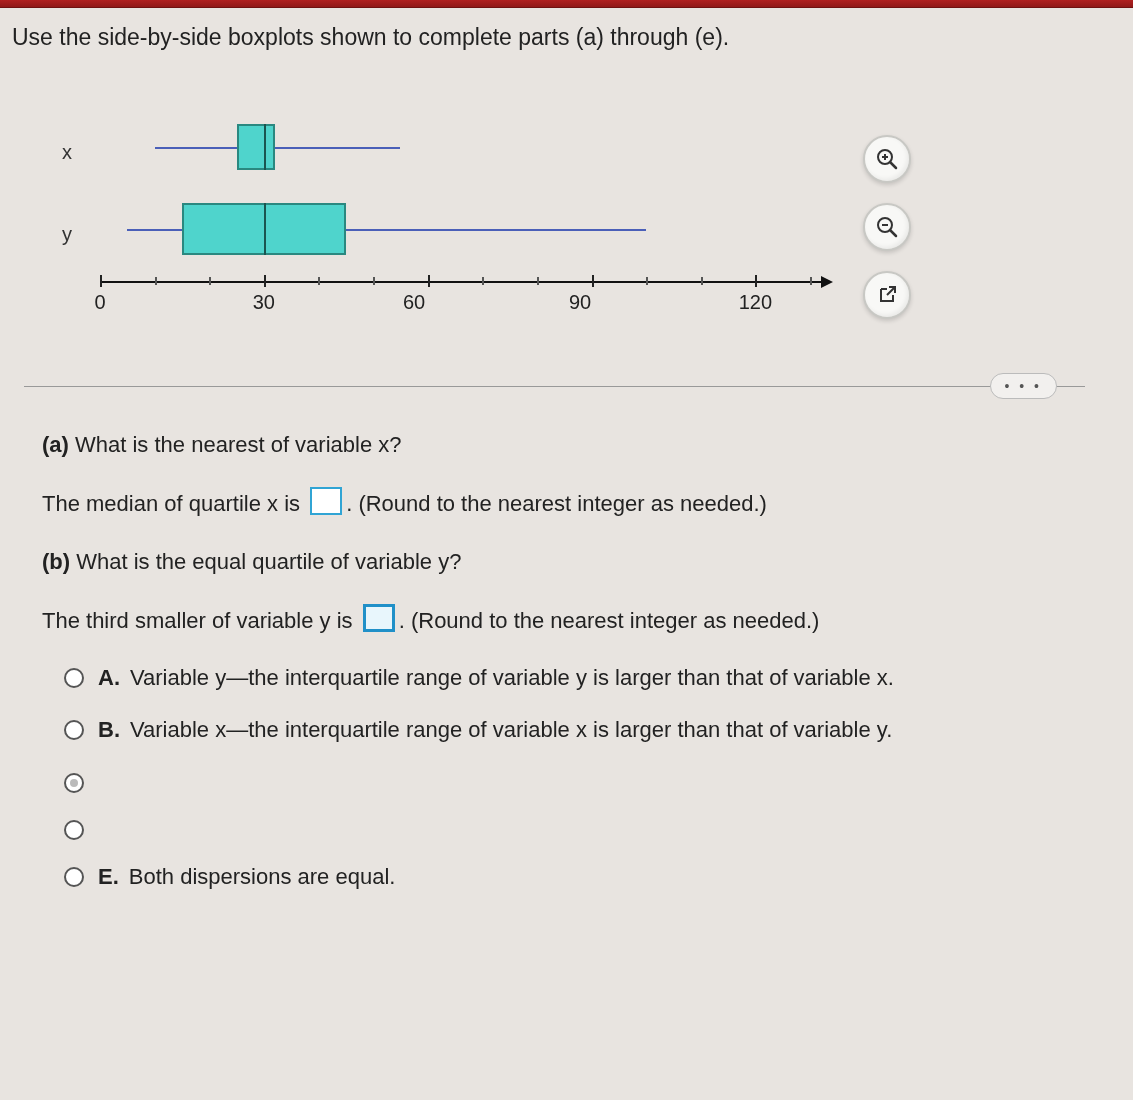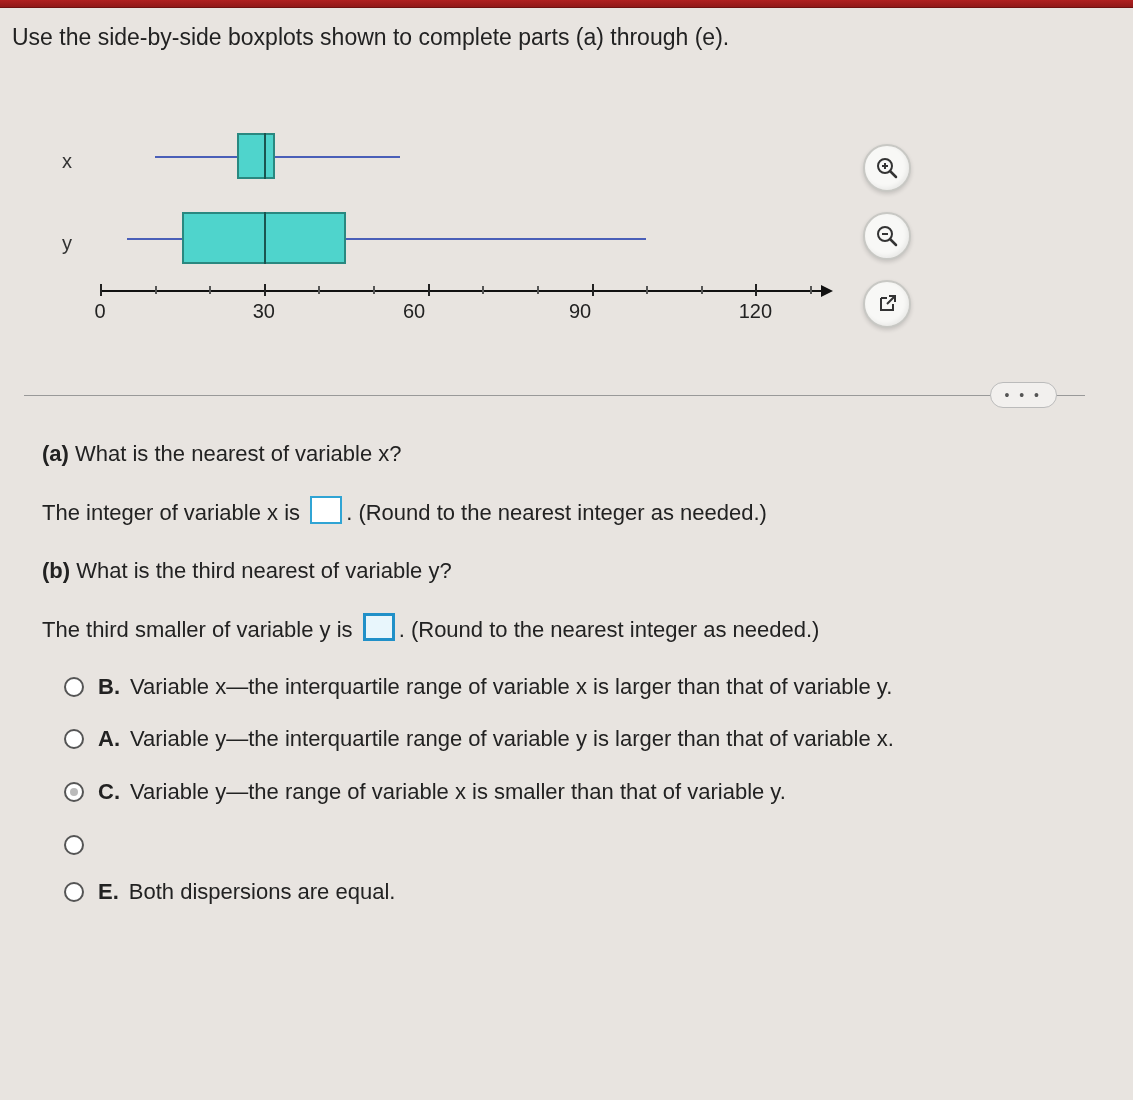--- a/index.html
+++ b/index.html
@@ -16,21 +16,21 @@
       height: 8px;
       background: linear-gradient(to bottom, #b02020, #901818);
       border-bottom: 1px solid #701010;
     }
     .content {
       padding: 16px 12px 0 12px;
     }
     .instructions {
       font-size: 23px;
       color: #222;
-      margin-bottom: 33px;
+      margin-bottom: 24px;
     }
     .chart-wrap {
       position: relative;
       height: 280px;
       margin-bottom: 18px;
     }
     .chart-area {
       position: absolute;
       left: 78px;
       top: 0;
@@ -274,45 +274,44 @@
     <div class="ellipsis-btn">
       <span>• • •</span>
     </div>
   </div>
 
   <div class="qsection">
     <div class="q">
       <b>(a)</b> <span>What is the nearest of variable x?</span>
     </div>
     <div class="q">
-      <span>The integer of variable x is</span>
+      <span>The median of quartile x is</span>
       <span class="answer-box"></span><span>. (Round to the nearest integer as needed.)</span>
     </div>
 
     <div class="q">
-      <b>(b)</b> <span>What is the third nearest of variable y?</span>
+      <b>(b)</b> <span>What is the equal quartile of variable y?</span>
     </div>
     <div class="q">
       <span>The third smaller of variable y is</span>
       <span class="answer-box active"></span><span>. (Round to the nearest integer as needed.)</span>
     </div>
 
 
     <div class="opts" id="opts">
         <div class="opt">
           <div class="radio"></div>
+          <div><strong>A.</strong><span>Variable y—the interquartile range of variable y is larger than that of variable x.</span></div>
+        </div>
+        <div class="opt">
+          <div class="radio"></div>
           <div><strong>B.</strong><span>Variable x—the interquartile range of variable x is larger than that of variable y.</span></div>
         </div>
         <div class="opt">
-          <div class="radio"></div>
-          <div><strong>A.</strong><span>Variable y—the interquartile range of variable y is larger than that of variable x.</span></div>
-        </div>
-        <div class="opt">
           <div class="radio dot"></div>
-          <div><strong>C.</strong><span>Variable y—the range of variable x is smaller than that of variable y.</span></div>
         </div>
         <div class="opt">
           <div class="radio"></div>
         </div>
         <div class="opt">
           <div class="radio"></div>
           <div><strong>E.</strong><span>Both dispersions are equal.</span></div>
         </div>
       </div>
   </div>

